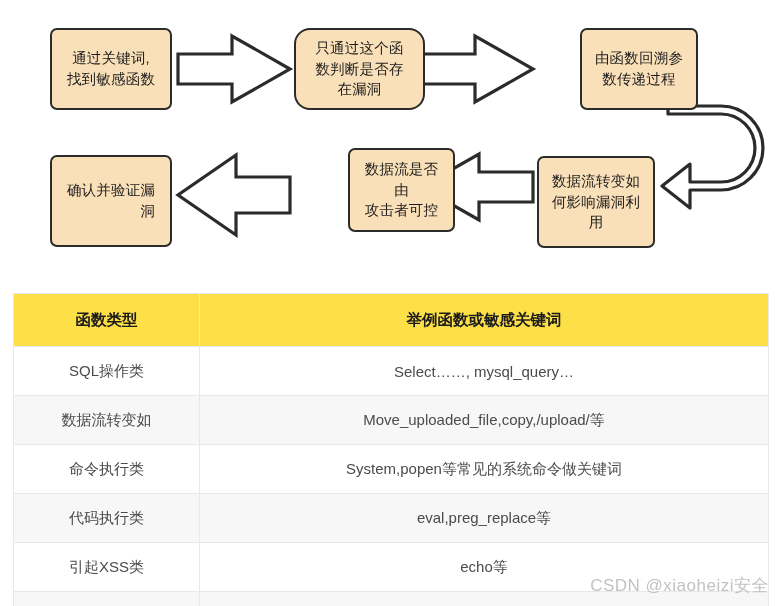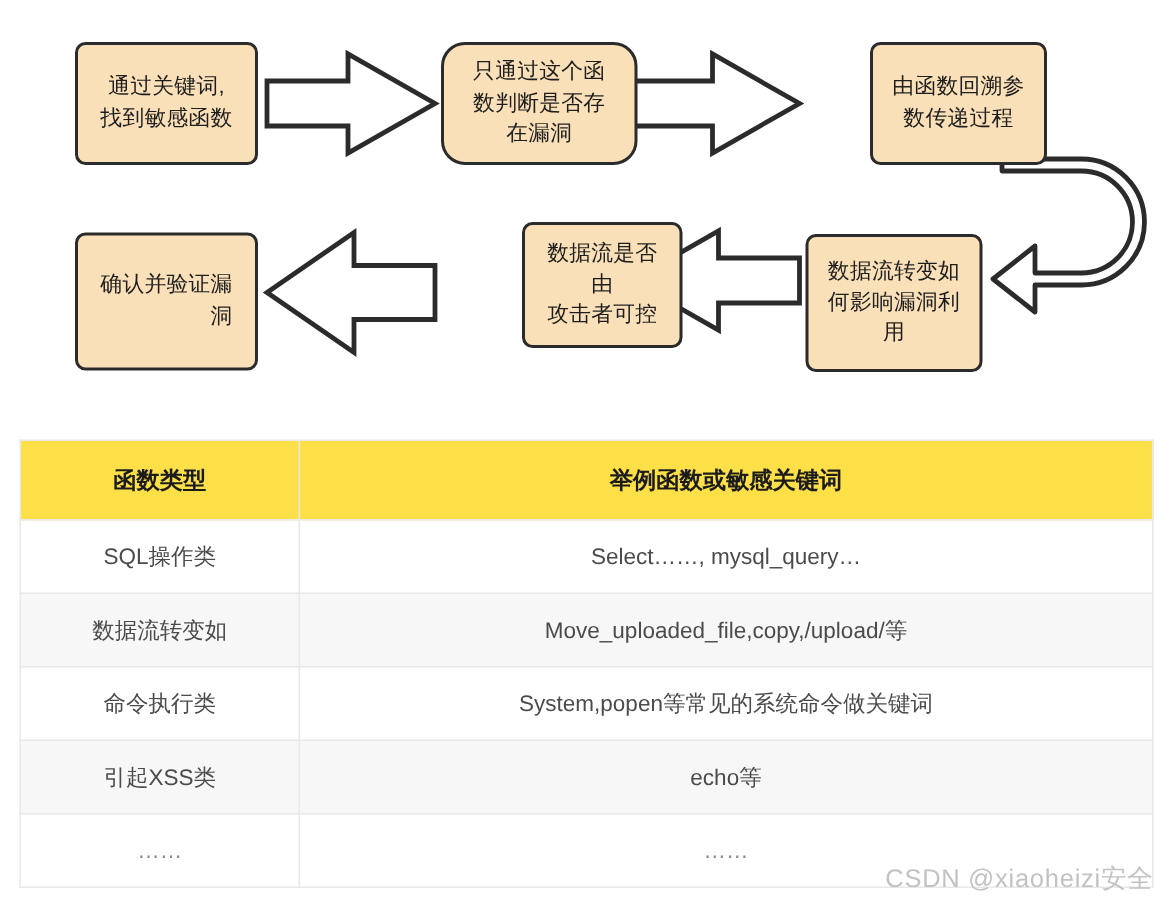--- a/index.html
+++ b/index.html
@@ -182,20 +182,24 @@
     </tr>
     <tr>
       <td>数据流转变如</td>
       <td>Move_uploaded_file,copy,/upload/等</td>
     </tr>
     <tr>
       <td>命令执行类</td>
       <td>System,popen等常见的系统命令做关键词</td>
     </tr>
     <tr>
+      <td>代码执行类</td>
+      <td>eval,preg_replace等</td>
+    </tr>
+    <tr>
       <td>引起XSS类</td>
       <td>echo等</td>
     </tr>
     <tr class="ellipsis-row">
       <td>……</td>
       <td>……</td>
     </tr>
   </tbody>
 </table>
 

